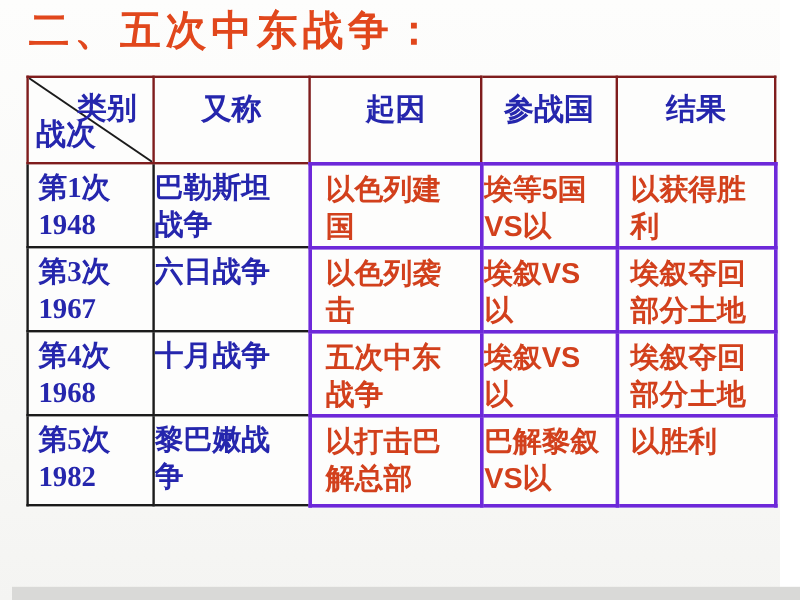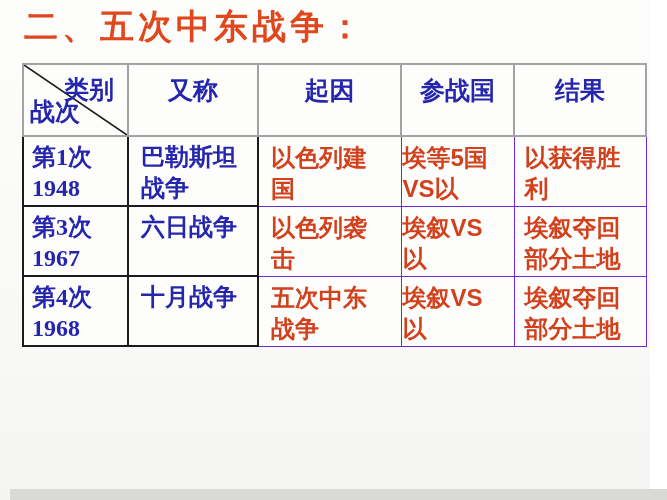--- a/index.html
+++ b/index.html
@@ -36,21 +36,21 @@
     table-layout: fixed;
     background: #fdfdfc;
   }
   .war-table th,
   .war-table td {
     font-weight: bold;
     box-sizing: border-box;
     overflow: hidden;
   }
   .war-table th {
-    border: 2px solid #a3a3a3;
+    border: 2px solid #7f1d1d;
     color: #2526ad;
     font-size: 25px;
     vertical-align: top;
     text-align: center;
     padding: 9px 4px 0 4px;
     height: 72px;
   }
   .war-table td {
     font-size: 24px;
     line-height: 31px;
@@ -59,25 +59,25 @@
     padding: 5px 8px 0 8px;
   }
   .war-table tr.row { height: 70px; }
   .war-table tr.row-last { height: 75px; }
   td.blue {
     border: 2px solid #1b1b1b;
     color: #2526ad;
     font-family: Liberation Serif, serif;
   }
   td.red {
-    border: 1px solid #6d28d9;
+    border: 3px solid #6d28d9;
     color: #d2401c;
   }
   td.col-war    { padding-left: 8px;  padding-right: 4px; }
-  td.col-alias  { padding-left: 12px;  padding-right: 8px; }
+  td.col-alias  { padding-left: 0;  padding-right: 8px; }
   td.col-cause  { padding-left: 12px; padding-right: 12px; }
   td.col-parties{ padding-left: 1px;  padding-right: 9px; }
   td.col-result { padding-left: 10px; padding-right: 10px; }
 
   th.diag {
     position: relative;
     padding: 0;
   }
   th.diag svg {
     position: absolute;
@@ -160,18 +160,28 @@
       <tr class="row">
         <td class="blue col-war">
           <div>第4次</div>
           <div>1968</div>
         </td>
         <td class="blue col-alias">十月战争</td>
         <td class="red col-cause">五次中东战争</td>
         <td class="red col-parties">埃叙VS以</td>
         <td class="red col-result">埃叙夺回部分土地</td>
       </tr>
+      <tr class="row row-last">
+        <td class="blue col-war">
+          <div>第5次</div>
+          <div>1982</div>
+        </td>
+        <td class="blue col-alias">黎巴嫩战争</td>
+        <td class="red col-cause">以打击巴解总部</td>
+        <td class="red col-parties">巴解黎叙VS以</td>
+        <td class="red col-result">以胜利</td>
+      </tr>
     </tbody>
   </table>
 
   <div class="bottom-strip"></div>
 
 </div>
 
 </body></html>

